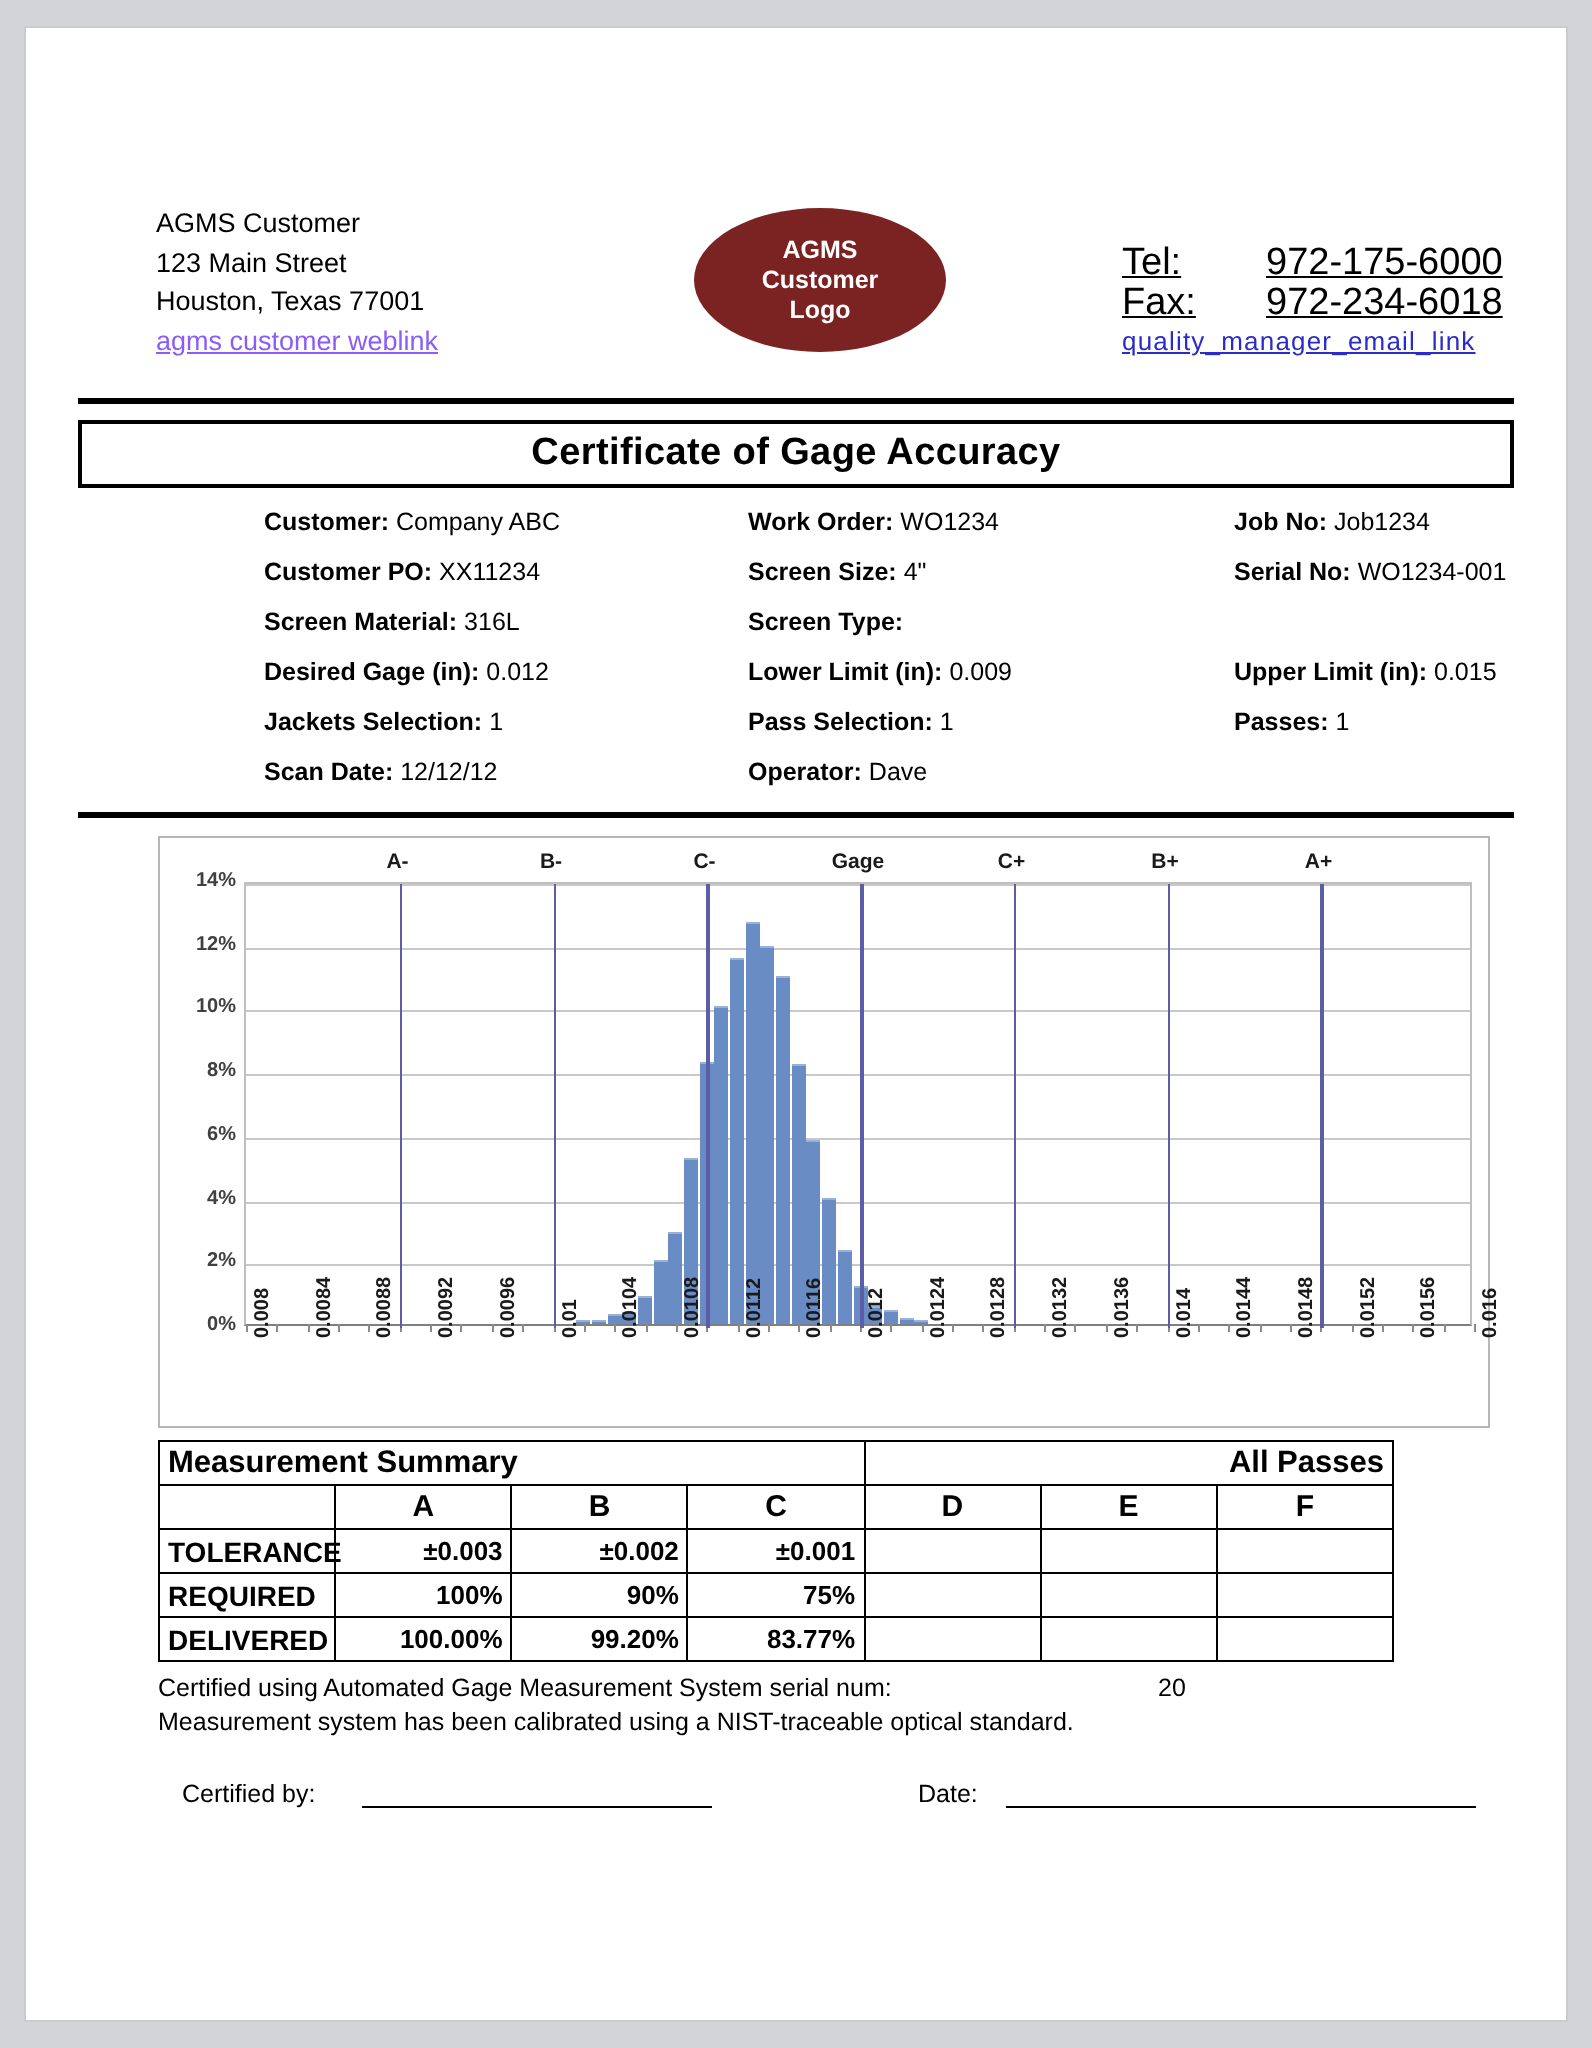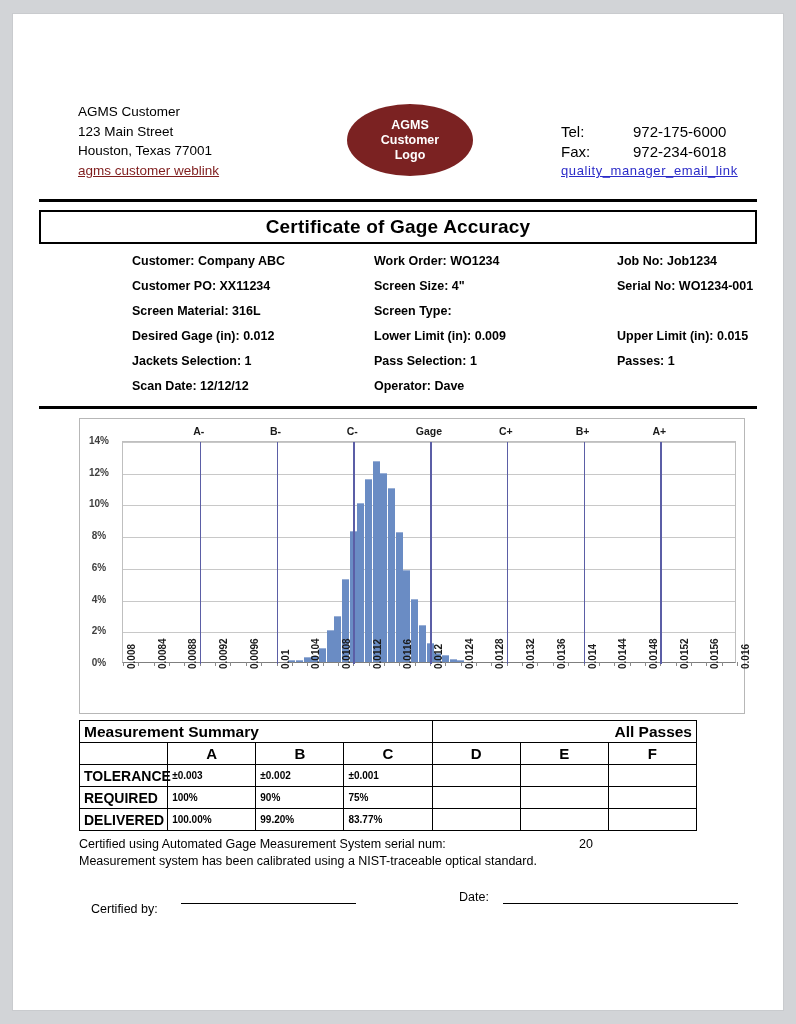--- a/index.html
+++ b/index.html
@@ -44,21 +44,21 @@
   .hdr-left {
     position: absolute;
     left: 65px;
     top: 10px;
     font-size: 13.5px;
     line-height: 19.5px;
     color: #000;
   }
   .hdr-left .line { white-space: nowrap; }
   .weblink {
-    color: #7f1d1d;
+    color: #8b5cf6;
     text-decoration: underline;
     white-space: nowrap;
   }
   .logo {
     position: absolute;
     left: 334px;
     top: 12px;
     width: 126px;
     height: 72px;
     border-radius: 50%;
@@ -74,21 +74,21 @@
     text-align: center;
   }
   .hdr-right {
     position: absolute;
     left: 548px;
     top: 30px;
     font-size: 13.5px;
     line-height: 19.5px;
   }
   .hdr-right table { border-collapse: collapse; }
-  .hdr-right td { padding: 0; font-size: 15px; line-height: 19.5px;}
+  .hdr-right td { padding: 0; font-size: 19px; line-height: 19.5px; text-decoration: underline;}
   .hdr-right td.lbl { width: 72px; }
   .emaillink {
     color: #2b2bc8;
     text-decoration: underline;
     letter-spacing: 0.6px;
     white-space: nowrap;
     font-size: 13px;
   }
 
   
@@ -132,21 +132,21 @@
     display: flex;
     height: 25px;
     align-items: center;
   }
   .fcell {
     font-size: 12.5px;
     white-space: nowrap;
     box-sizing: border-box;
   }
   .fcell .fl { font-weight: bold; }
-  .fcell .fv { font-weight: bold; }
+  .fcell .fv { font-weight: normal; }
   .c1 { width: 245px; text-align: right; padding-right: 0; }
   .c2 { width: 230px; text-align: right; }
   .c3 { width: 243px; text-align: right; }
   .fcell .inner { display: inline-block; text-align: left; }
   .c1 .inner { width: 152px; }
   .c2 .inner { width: 140px; }
   .c3 .inner { width: 140px; }
 
   
   .chart-box {
@@ -175,21 +175,21 @@
     position: absolute;
     left: 0;
     width: 100%;
     height: 1px;
     background: #c8c8c8;
   }
   .ylabel {
     position: absolute;
     right: 646px;
     width: 40px;
-    text-align: center;
+    text-align: right;
     font-size: 10px;
     font-weight: bold;
     color: #404040;
     transform: translateY(-6px);
   }
   .bar {
     position: absolute;
     bottom: 0;
     width: 7px;
     background: #6a8cc4;
@@ -259,23 +259,23 @@
     text-align: center;
     font-weight: bold;
     font-size: 15px;
   }
   .summary .row-lbl {
     text-align: left;
     font-weight: bold;
     font-size: 14px;
   }
   .summary .cell {
-    text-align: left;
-    font-weight: bold;
-    font-size: 10px;
+    text-align: right;
+    font-weight: bold;
+    font-size: 13px;
   }
 
   
   .footer {
     position: absolute;
     left: 66px;
     top: 822px;
     width: 680px;
     font-size: 12.5px;
     line-height: 17px;
@@ -551,20 +551,20 @@
 
   <div class="footer">
     <div class="serial-row">
       <span>Certified using Automated Gage Measurement System serial num:</span>
       <span class="serial-num">20</span>
     </div>
     <div>Measurement system has been calibrated using a NIST-traceable optical standard.</div>
   </div>
 
   <div class="sign-row">
-    <span class="sign-item" style="left:0;top:12px;text-align:center;">Certified by:</span>
+    <span class="sign-item" style="left:0;top:0;text-align:center;">Certified by:</span>
     <span class="sign-item sign-line" style="left:90px;top:0;width:175px;"></span>
     <span class="sign-item" style="left:368px;top:0;">Date:</span>
     <span class="sign-item sign-line" style="left:412px;top:0;width:235px;"></span>
   </div>
 
 </div>
 </div>
 
 </body></html>

